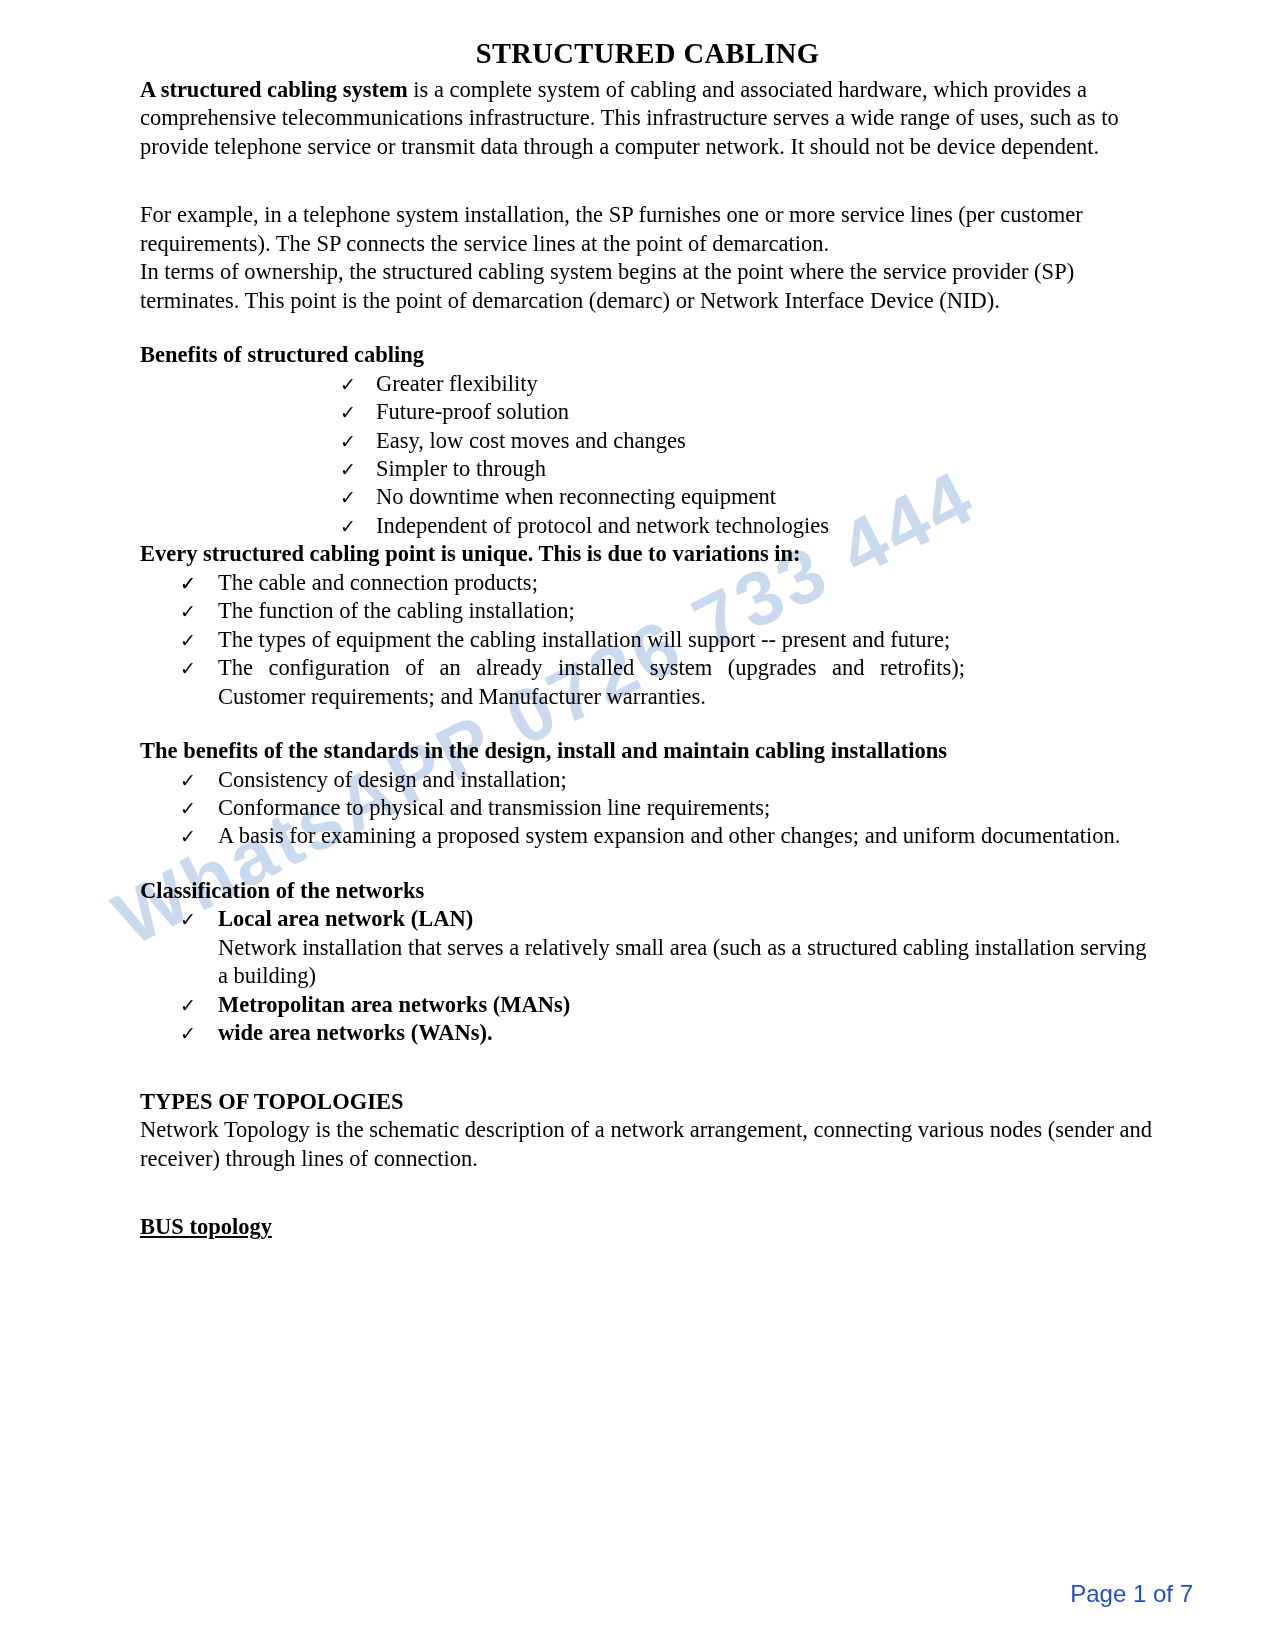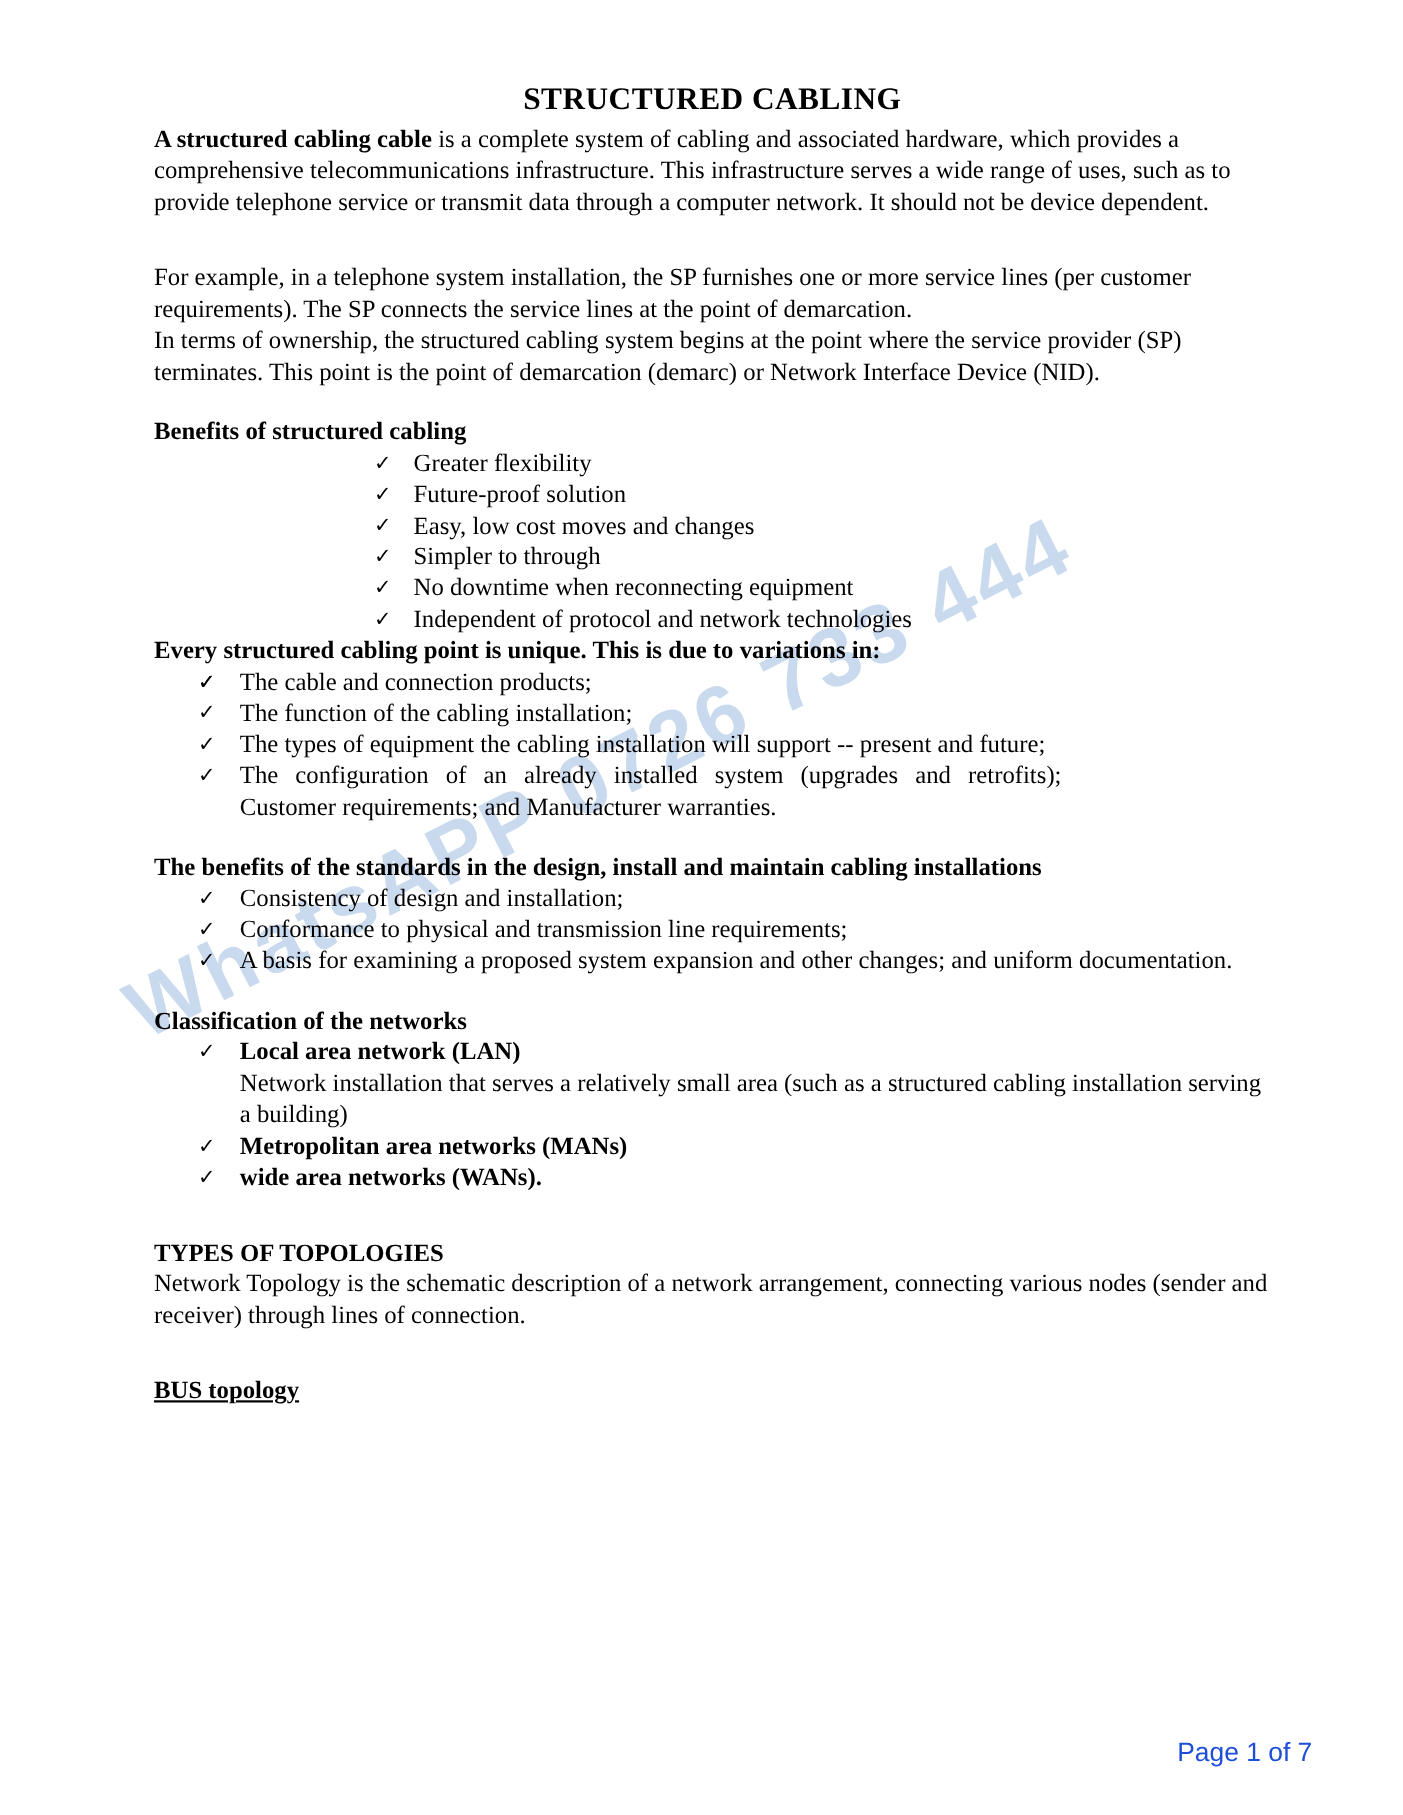--- a/index.html
+++ b/index.html
@@ -47,21 +47,21 @@
     letter-spacing: 4px;
     color: #aac4e4;
     opacity: 0.62;
     white-space: nowrap;
   }
 
   
   .content {
     position: relative;
     z-index: 10;
-    padding: 75px 120px 0 140px;
+    padding: 38px 120px 0 140px;
   }
 
   h1.doc-title {
     font-size: 28.5px;
     font-weight: bold;
     text-align: center;
     margin: 0 0 6px 0;
     letter-spacing: 0.4px;
     font-family: "Liberation Serif", "DejaVu Serif", serif;
   }
@@ -146,21 +146,21 @@
 <div class="page">
 
   <div class="watermark-layer">
     <div class="watermark-text">WhatsAPP 0726 733 444</div>
   </div>
 
   <div class="content">
 
     <h1 class="doc-title">STRUCTURED CABLING</h1>
 
-    <p class="para"><b>A structured cabling cable</b><span> is a complete system of cabling and associated hardware, which provides a comprehensive telecommunications infrastructure. This infrastructure serves a wide range of uses, such as to provide telephone service or transmit data through a computer network. It should not be device dependent.</span></p>
+    <p class="para"><b>A structured cabling system</b><span> is a complete system of cabling and associated hardware, which provides a comprehensive telecommunications infrastructure. This infrastructure serves a wide range of uses, such as to provide telephone service or transmit data through a computer network. It should not be device dependent.</span></p>
 
     <div class="spacer-lg"></div>
 
     <p class="para">For example, in a telephone system installation, the SP furnishes one or more service lines (per customer requirements). The SP connects the service lines at the point of demarcation.</p>
     <p class="para">In terms of ownership, the structured cabling system begins at the point where the service provider (SP) terminates. This point is the point of demarcation (demarc) or Network Interface Device (NID).</p>
 
     <div class="spacer-md"></div>
 
     <h2 class="section-head">Benefits of structured cabling</h2>
 

